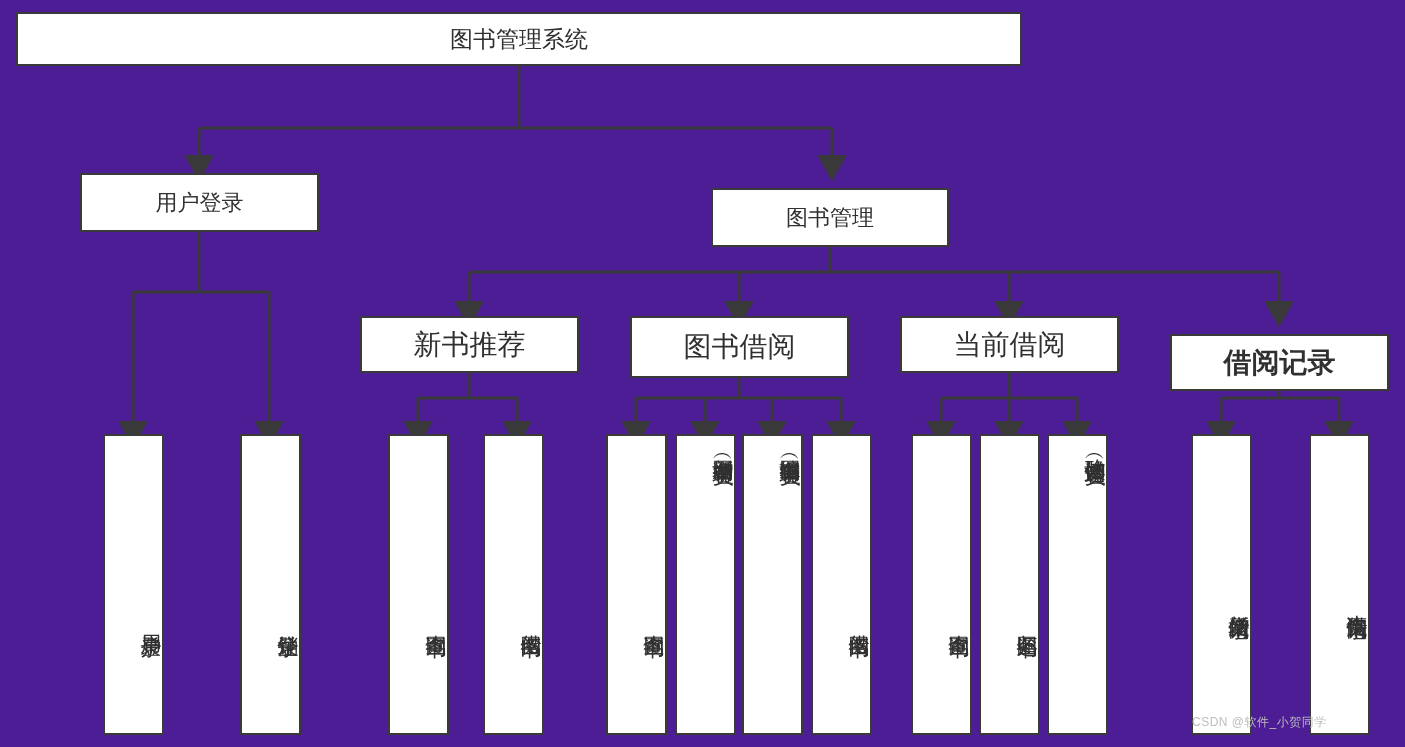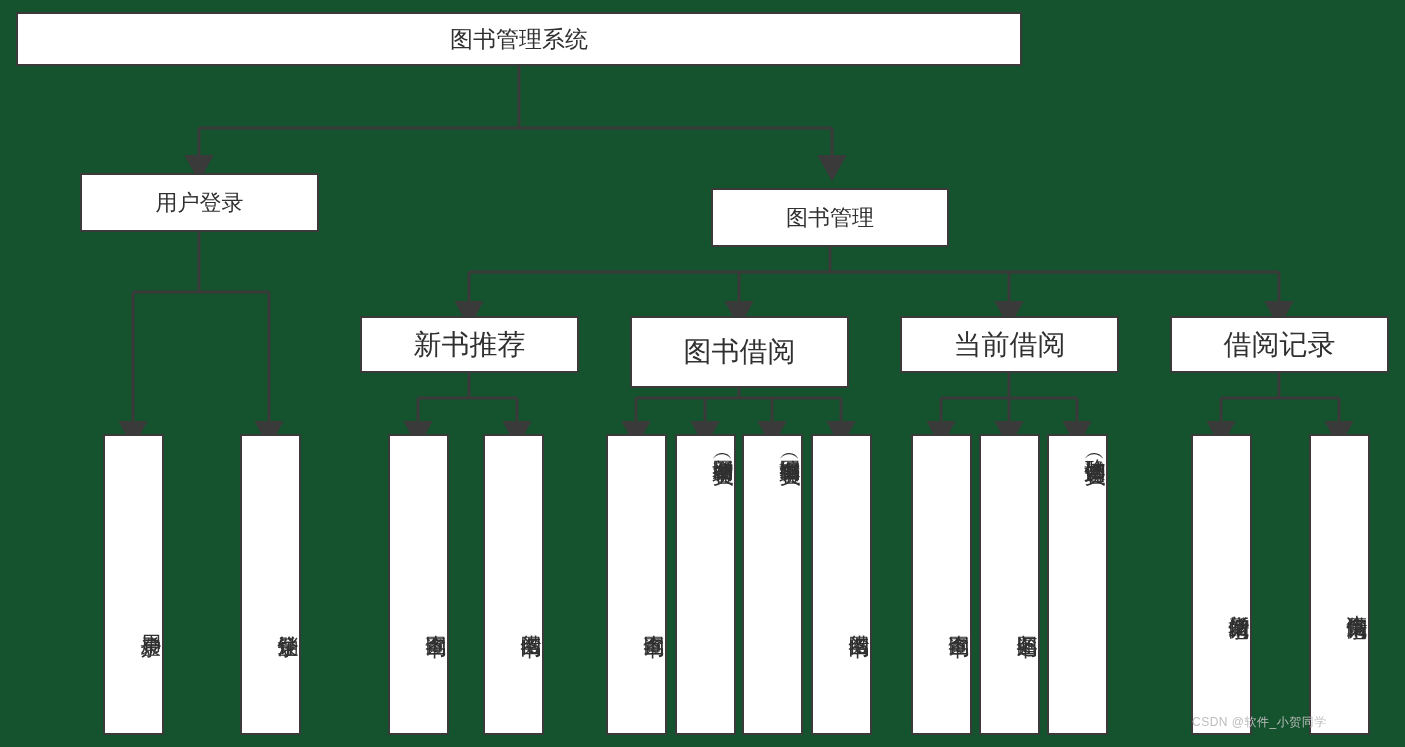--- a/index.html
+++ b/index.html
@@ -8,21 +8,21 @@
     background: #ffffff;
   }
   body {
     font-family: "Liberation Sans", "DejaVu Sans", sans-serif;
     color: #2b2b2b;
   }
   #canvas {
     position: relative;
     width: 1405px;
     height: 747px;
-    background: #14532d;
+    background: #4c1d95;
     overflow: hidden;
   }
   svg.edges {
     position: absolute;
     left: 0;
     top: 0;
     width: 1405px;
     height: 747px;
     pointer-events: none;
   }
@@ -121,23 +121,23 @@
       <path d="M1339,398 L1339,428" marker-end="url(#arrow)"></path>
     </g>
   </svg>
 
   <div class="node root" style="left:16px; top:12px; width:1006px; height:54px;">图书管理系统</div>
 
   <div class="node lvl2" style="left:80px; top:173px; width:239px; height:59px;">用户登录</div>
   <div class="node lvl2" style="left:711px; top:188px; width:238px; height:59px;">图书管理</div>
 
   <div class="node lvl3" style="left:360px; top:316px; width:219px; height:57px;">新书推荐</div>
-  <div class="node lvl3" style="left:630px; top:316px; width:219px; height:72px;">图书借阅</div>
+  <div class="node lvl3" style="left:630px; top:316px; width:219px; height:62px;">图书借阅</div>
   <div class="node lvl3" style="left:900px; top:316px; width:219px; height:57px;">当前借阅</div>
-  <div class="node lvl3" style="left:1170px; top:316px; width:219px; height:57px;">借阅记录</div>
+  <div class="node lvl3" style="left:1170px; top:334px; width:219px; height:57px;font-weight:bold;">借阅记录</div>
 
   <div class="node leaf" style="left:103px; top:434px; width:61px; height:301px; padding-top:70px;">用户登录</div>
   <div class="node leaf" style="left:240px; top:434px; width:61px; height:301px; padding-top:70px;">注销登录</div>
 
   <div class="node leaf" style="left:388px; top:434px; width:61px; height:301px; padding-top:70px;">查询图书</div>
   <div class="node leaf" style="left:483px; top:434px; width:61px; height:301px; padding-top:70px;">借阅图书</div>
 
   <div class="node leaf" style="left:606px; top:434px; width:61px; height:301px; padding-top:70px;">查询图书</div>
   <div class="node leaf tall-text" style="left:675px; top:434px; width:61px; height:301px; padding-top:6px;">新增图书（管理员）</div>
   <div class="node leaf tall-text" style="left:742px; top:434px; width:61px; height:301px; padding-top:6px;">编辑图书（管理员）</div>

